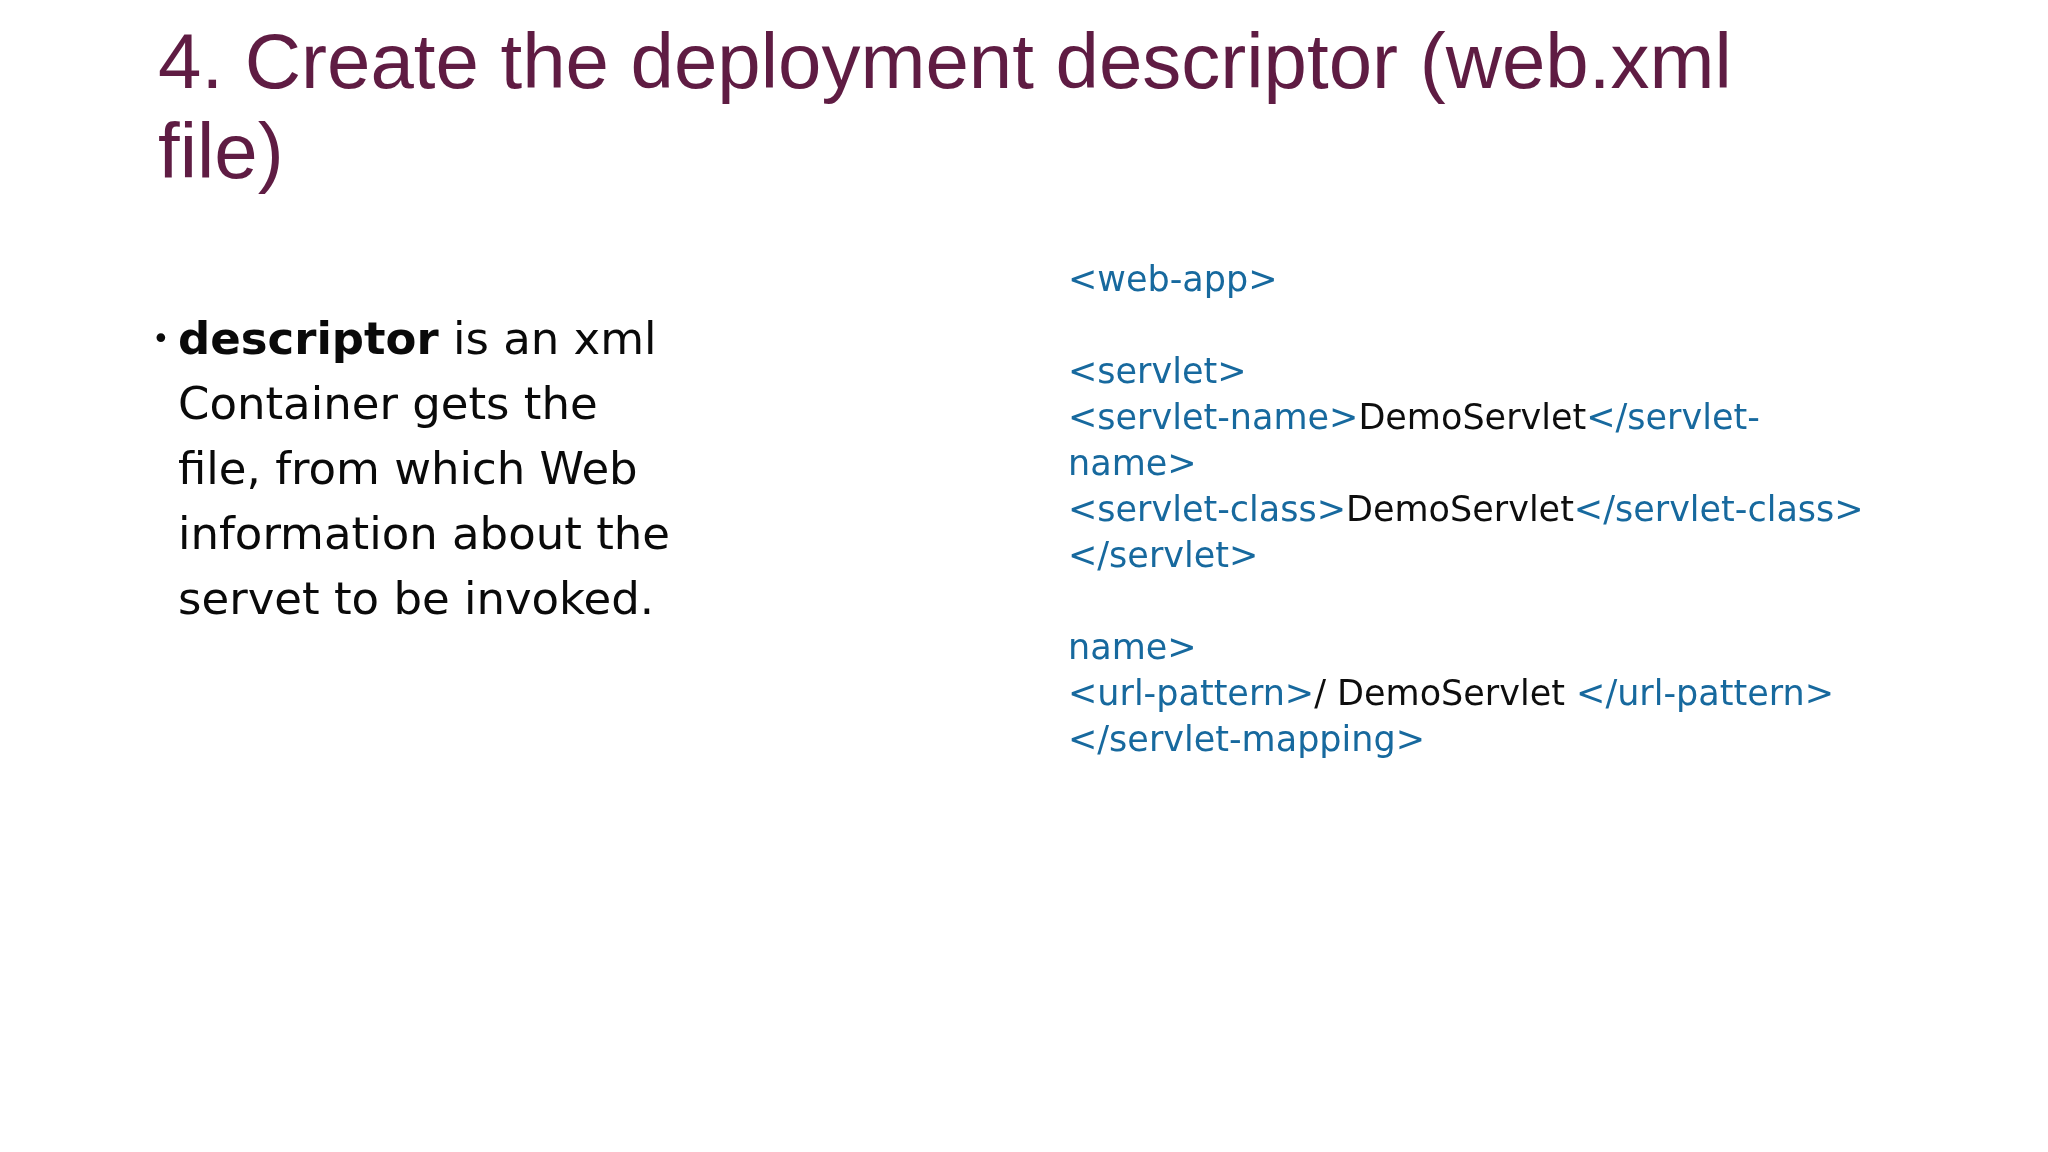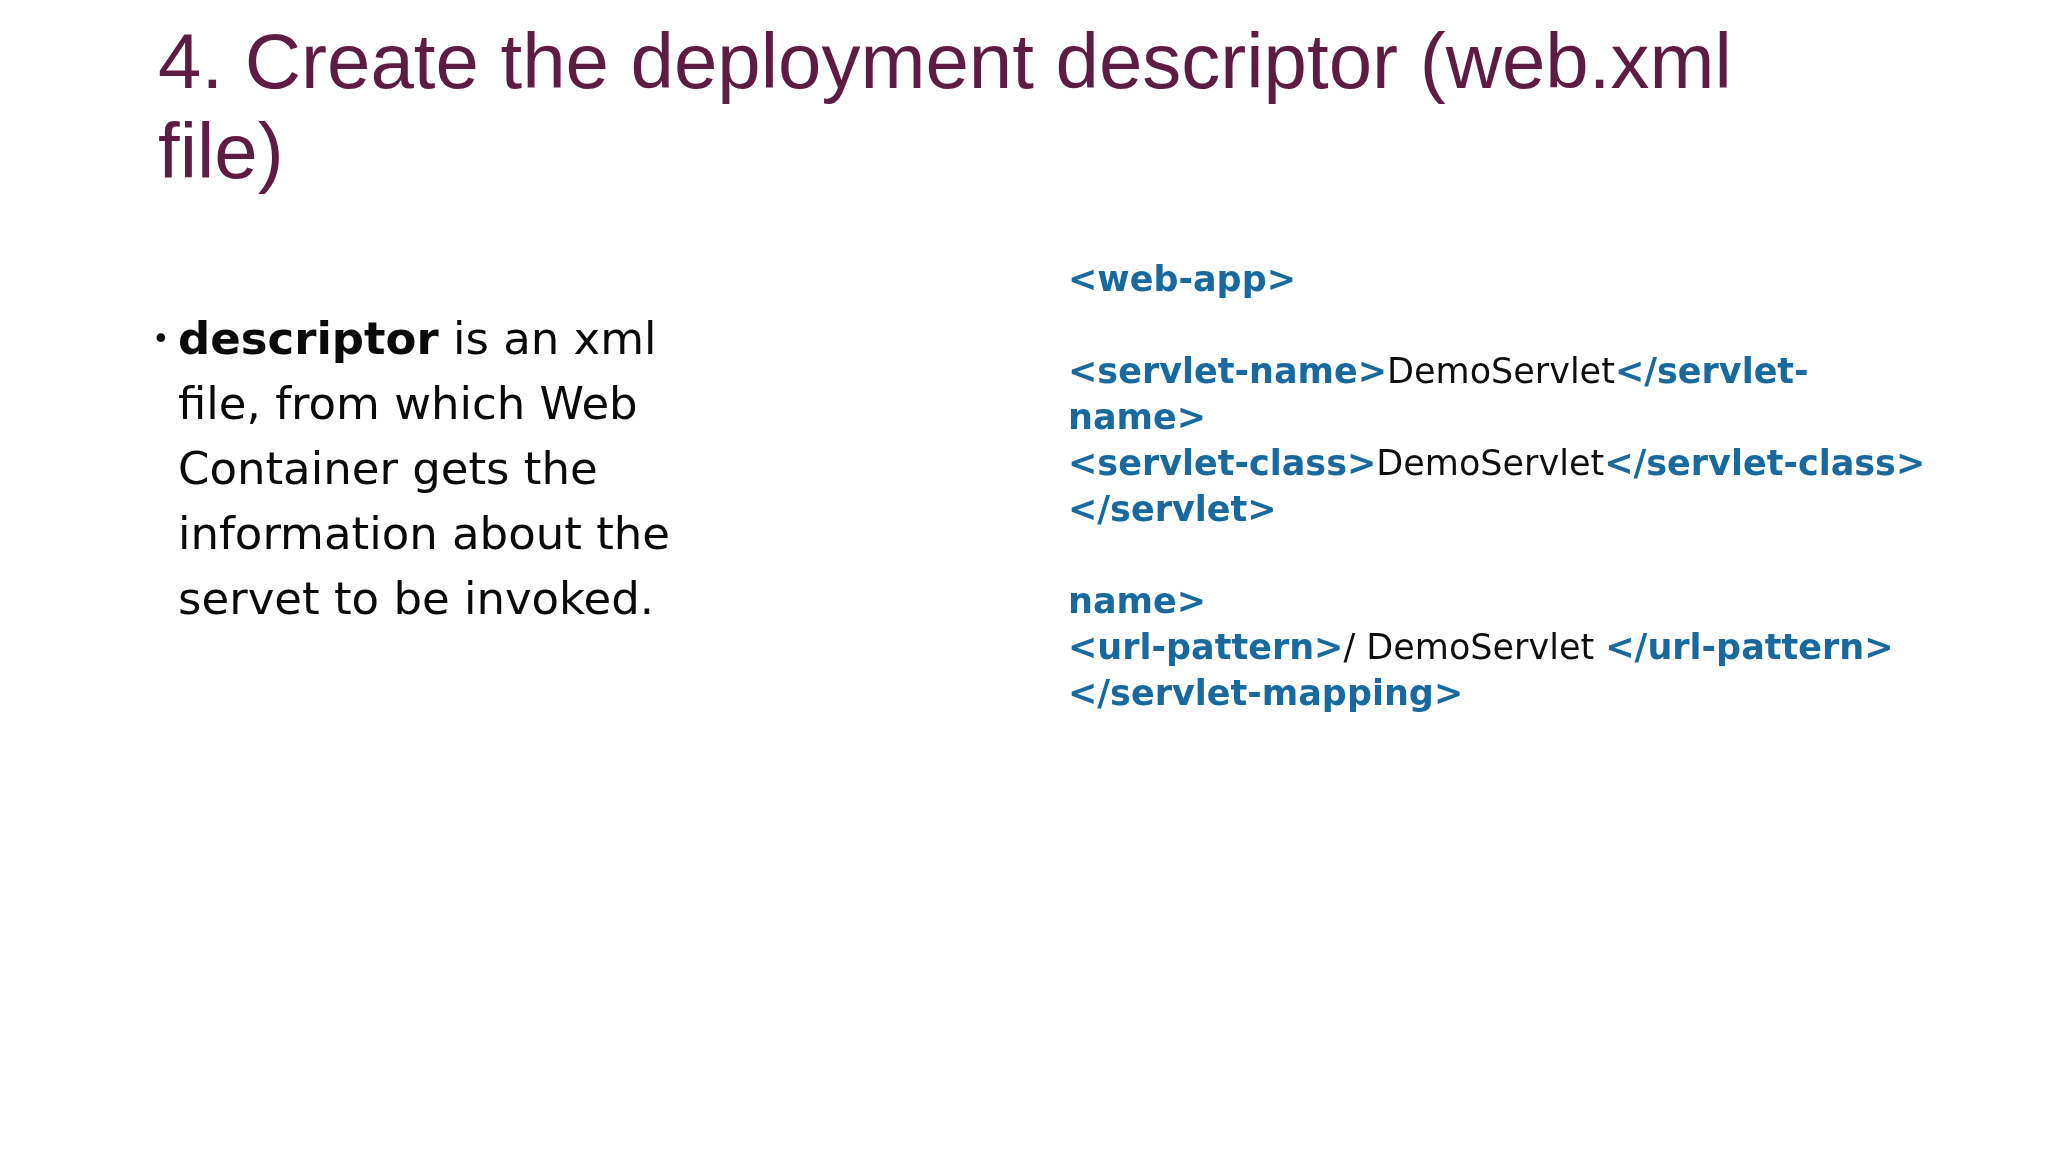--- a/index.html
+++ b/index.html
@@ -58,21 +58,21 @@
     left: 1068px;
     top: 256px;
     width: 978px;
     font-size: 35px;
     line-height: 46px;
     color: var(--code-text-color, #0e0e0e);
   }
   .code-line { white-space: pre; min-height: 46px; }
   .code-line .tag {
     color: var(--code-tag-color, #17699e);
-    font-weight: 700;
+    font-weight: 400;
   }
   .code-line .plain {
     color: var(--code-text-color, #0e0e0e);
     font-weight: 400;
     margin-top: 6px;
   }
 </style>
 </head>
 <body style="background: rgb(255, 255, 255);">
 
@@ -81,31 +81,32 @@
   <div class="title-block">
     <div class="title-line">4. Create the deployment descriptor (web.xml</div>
     <div class="title-line">file)</div>
   </div>
 
   <div class="bullet-block">
     <div class="bullet-row">
       <span class="bullet-marker">•</span>
       <div class="bullet-lines">
           <div class="rich-line"><span class="b">descriptor</span><span class=""> is an xml</span></div>
+          <div class="rich-line"><span class="">Container gets the</span></div>
           <div class="rich-line"><span class="">file, from which Web</span></div>
-          <div class="rich-line"><span class="">Container gets the</span></div>
           <div class="rich-line"><span class="">information about the</span></div>
           <div class="rich-line"><span class="">servet to be invoked.</span></div>
         </div>
     </div>
   </div>
 
   <div class="code-block">
       <div class="code-line"><span class="tag">&lt;web-app&gt;</span></div>
       <div class="code-line"></div>
+      <div class="code-line"><span class="tag">&lt;servlet&gt;</span></div>
       <div class="code-line"><span class="tag">&lt;servlet-name&gt;</span><span class="plain">DemoServlet</span><span class="tag">&lt;/servlet-</span></div>
       <div class="code-line"><span class="tag">name&gt;</span></div>
       <div class="code-line"><span class="tag">&lt;servlet-class&gt;</span><span class="plain">DemoServlet</span><span class="tag">&lt;/servlet-class&gt;</span></div>
       <div class="code-line"><span class="tag">&lt;/servlet&gt;</span></div>
       <div class="code-line"></div>
       <div class="code-line"><span class="tag">name&gt;</span></div>
       <div class="code-line"><span class="tag">&lt;url-pattern&gt;</span><span class="plain">/ DemoServlet </span><span class="tag">&lt;/url-pattern&gt;</span></div>
       <div class="code-line"><span class="tag">&lt;/servlet-mapping&gt;</span></div>
       <div class="code-line"></div>
     </div>

